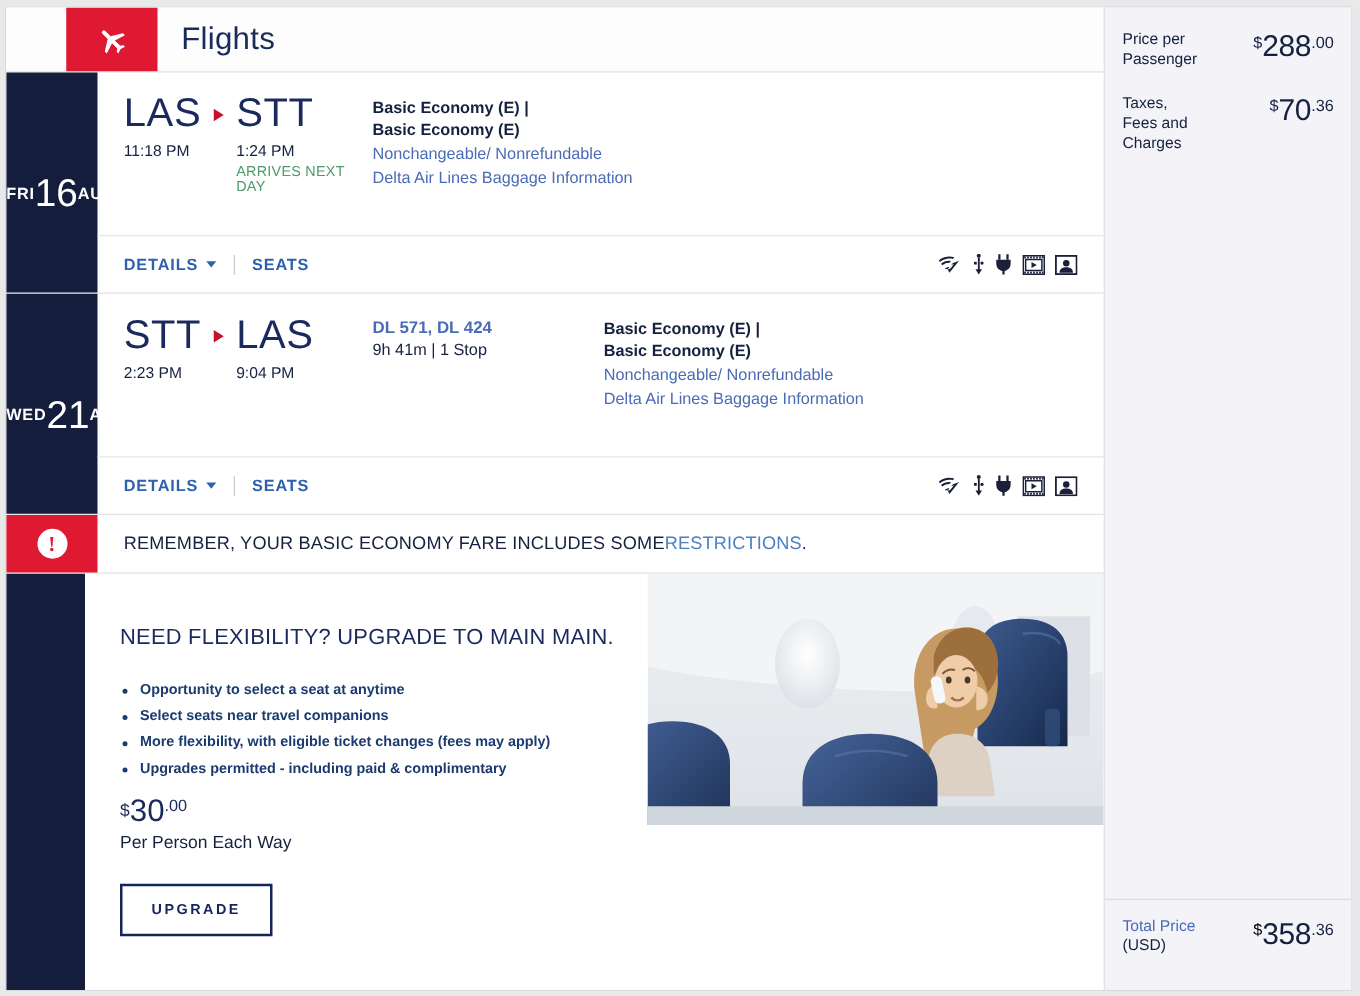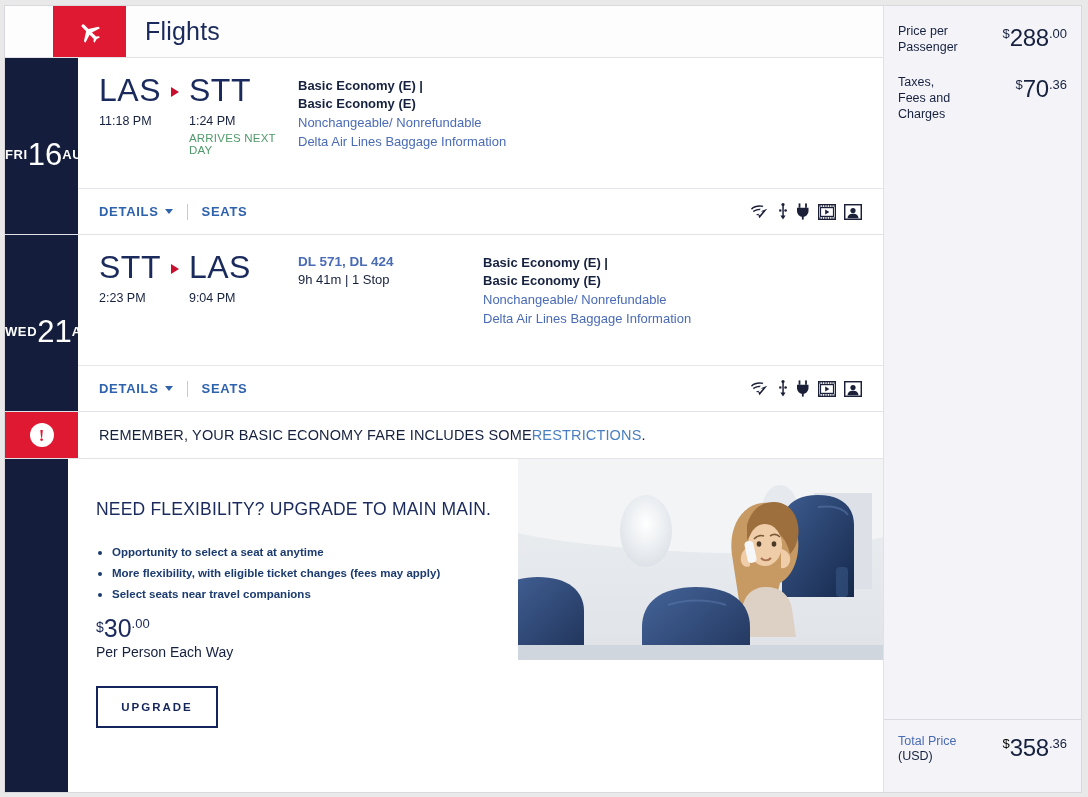--- a/index.html
+++ b/index.html
@@ -420,22 +420,23 @@
         <span>.</span>
       </div>
     </div>
 
     <div class="promo">
       <div class="promo-rail"></div>
       <div class="promo-body">
         <div class="promo-h">NEED FLEXIBILITY? UPGRADE TO MAIN MAIN.</div>
         <ul class="promo-list">
           <li>Opportunity to select a seat at anytime</li>
+          <li>Select seats near travel companions</li>
           <li>More flexibility, with eligible ticket changes (fees may apply)</li>
-          <li>Select seats near travel companions</li>
+          <li>Upgrades permitted - including paid &amp; complimentary</li>
         </ul>
         <div class="promo-price">
           <span class="cur">$</span><span class="amt">30</span><span class="cts">.00</span>
         </div>
         <div class="promo-sub">Per Person Each Way</div>
         <button class="upg-btn">UPGRADE</button>
 
         <div class="promo-photo">
           <svg viewBox="0 0 365 201" preserveAspectRatio="none">
             <defs>

